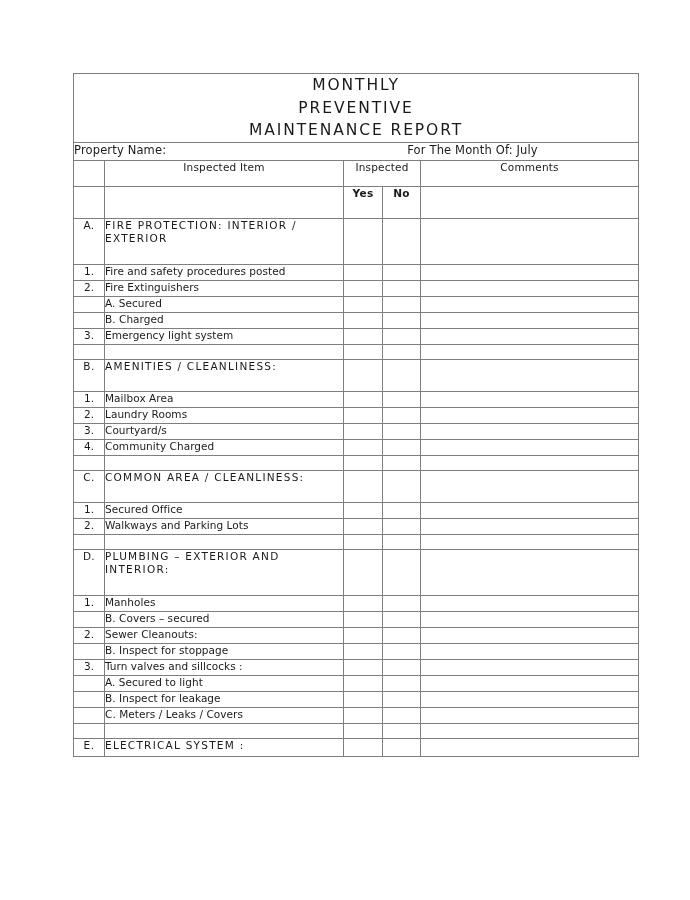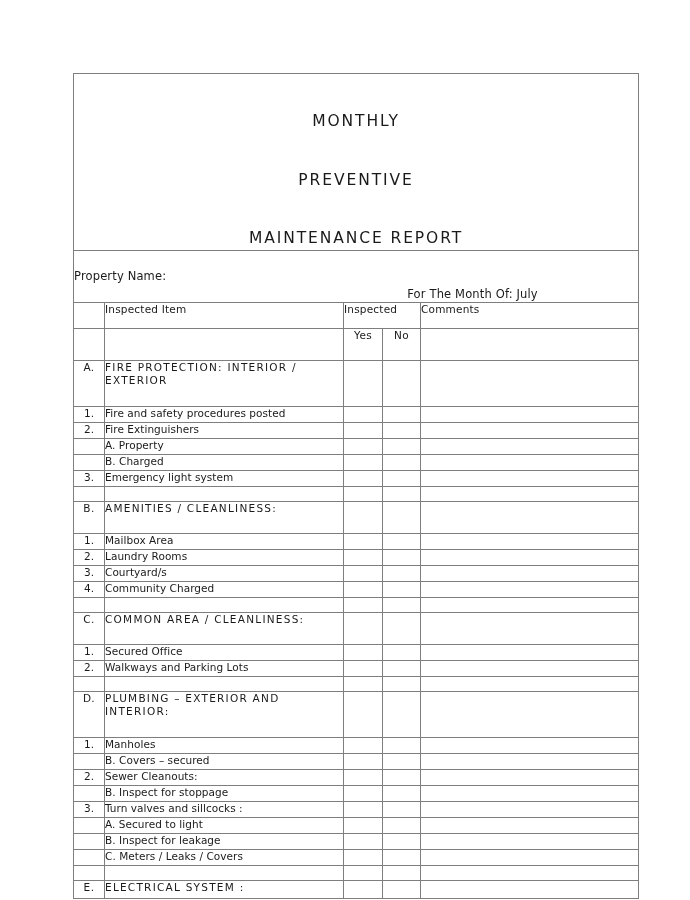--- a/index.html
+++ b/index.html
@@ -51,21 +51,20 @@
     padding: 8px 4px 7px 4px;
     height: 64px;
     vertical-align: top;
   }
   .title-line {
     font-size: 15.5px;
     letter-spacing: 1.9px;
     line-height: 1.46;
     font-weight: 400;
     white-space: nowrap;
-    margin-top: 36px;
   }
 
   
   .prop-cell {
     height: 17px;
     padding: 1px 6px 2px 6px;
     position: relative;
   }
   .prop-inner {
     display: flex;
@@ -73,38 +72,38 @@
   }
   .prop-name {
     font-size: 11.5px;
     letter-spacing: 0.15px;
   }
   .prop-month {
     font-size: 11.5px;
     letter-spacing: 0.15px;
     margin-left: 241px;
     white-space: nowrap;
-    margin-top: 36px;
   }
 
   
   .colhead {
-    text-align: left;
+    text-align: center;
     font-size: 11.5px;
     letter-spacing: 0.2px;
     padding: 3px 2px 0 2px;
     height: 25px;
     vertical-align: top;
   }
   .yesno {
     text-align: center;
     font-size: 11px;
     letter-spacing: 0.3px;
     padding-top: 1px;
     vertical-align: top;
+    font-weight: bold;
   }
   .blankhead { height: 31px; }
 
   
   .r-num {
     text-align: center;
     font-size: 10.5px;
     padding: 1px 1px 1px 0;
     letter-spacing: 0.1px;
   }
@@ -195,21 +194,21 @@
         </tr>
         <tr class="h-item">
           <td class="r-num">2.</td>
           <td class="r-item">Fire Extinguishers</td>
           <td class="r-blank-cell"></td>
           <td class="r-blank-cell"></td>
           <td class="r-blank-cell"></td>
         </tr>
         <tr class="h-item">
           <td class="r-num"></td>
-          <td class="r-item">A. Property</td>
+          <td class="r-item">A. Secured</td>
           <td class="r-blank-cell"></td>
           <td class="r-blank-cell"></td>
           <td class="r-blank-cell"></td>
         </tr>
         <tr class="h-item">
           <td class="r-num"></td>
           <td class="r-item">B. Charged</td>
           <td class="r-blank-cell"></td>
           <td class="r-blank-cell"></td>
           <td class="r-blank-cell"></td>

